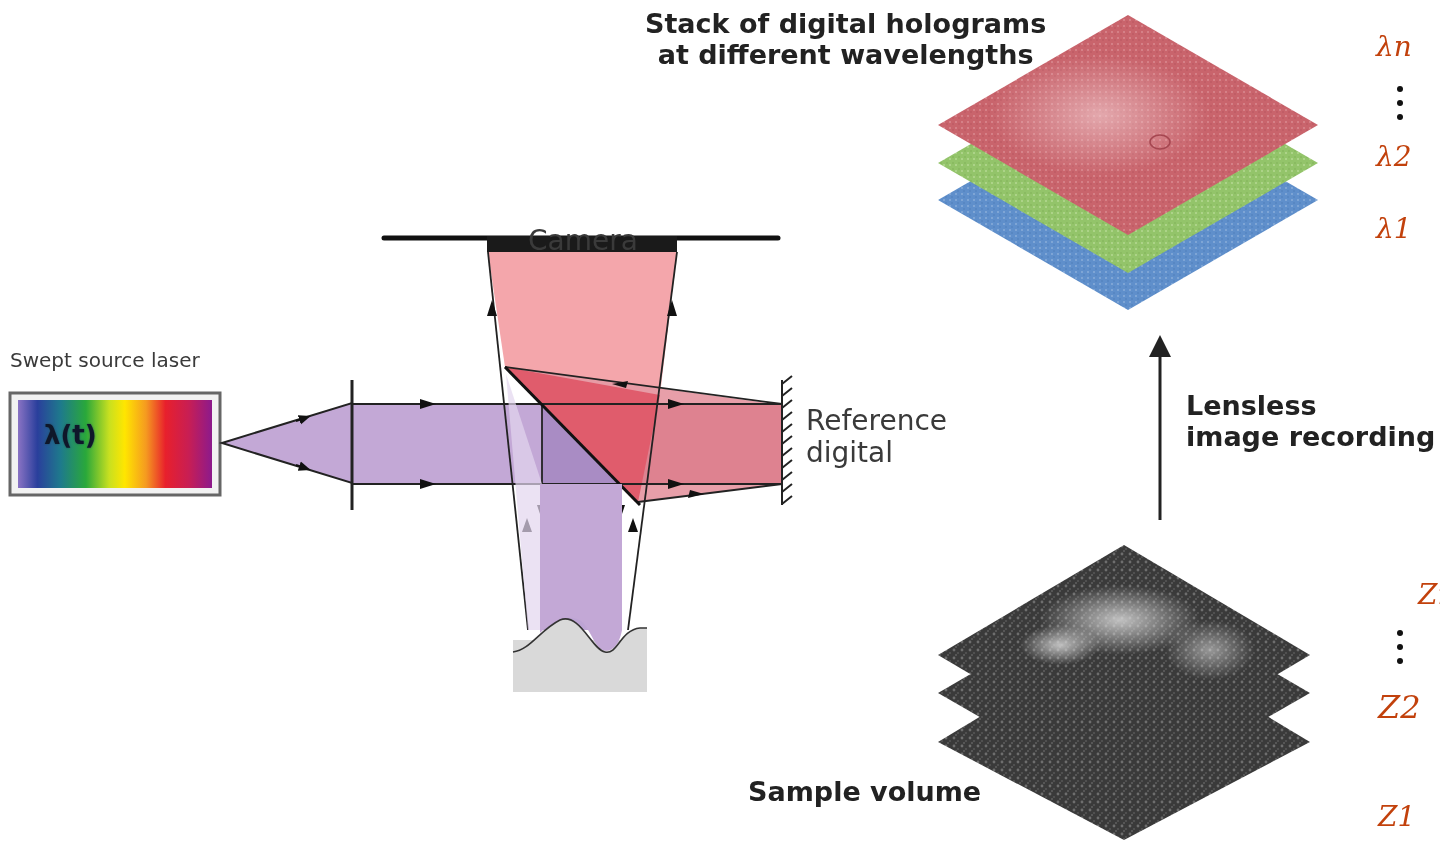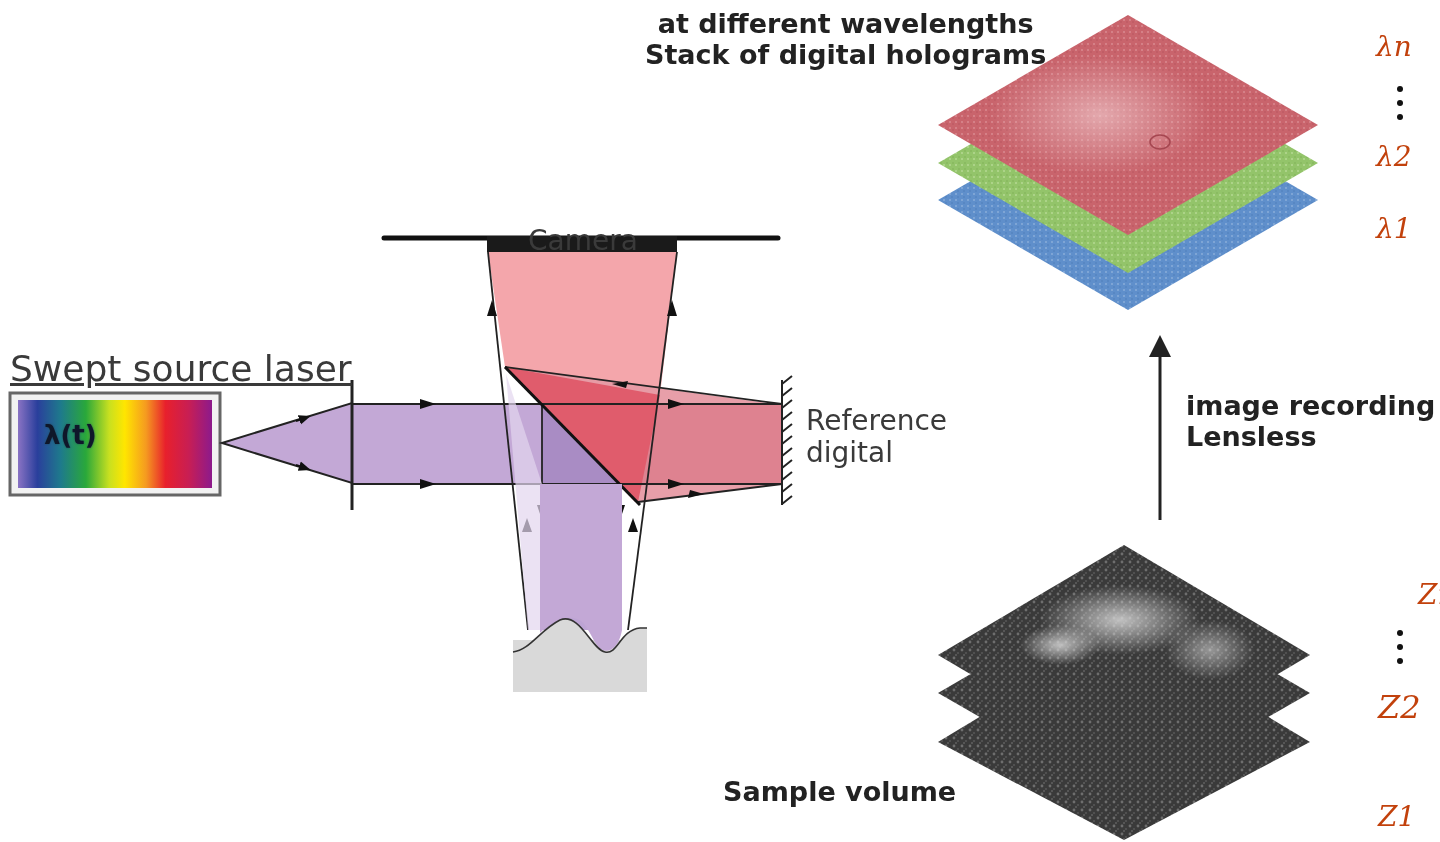--- a/index.html
+++ b/index.html
@@ -155,41 +155,41 @@
   <g>
     <polygon points="938,742 1124,630 1310,742 1124,840" fill="url(#noiseGray)"></polygon>
     <polygon points="938,693 1124,585 1310,693 1124,800" fill="url(#noiseGray)"></polygon>
     <polygon points="938,655 1124,545 1310,655 1124,765" fill="url(#noiseGray)"></polygon>
     <ellipse cx="1120" cy="620" rx="80" ry="35" fill="url(#brightPatch)"></ellipse>
     <ellipse cx="1060" cy="645" rx="40" ry="20" fill="url(#brightPatch)"></ellipse>
     <ellipse cx="1210" cy="650" rx="45" ry="30" fill="url(#brightPatch)" opacity="0.7"></ellipse>
   </g>
 </svg>
 
-<div class="lbl" style="left:10px; top:348px; font-size:36px;text-decoration:underline;">Swept source laser</div>
+<div class="lbl" style="left:10px; top:348px; font-size:20px;">Swept source laser</div>
 <div class="laser-text">λ(t)</div>
 
 <div class="lbl" style="left:528px; top:180px; font-size:28px;margin-top:44px;">Camera</div>
 
 <div class="lbl" style="left:806px; top:405px; font-size:28px; line-height:34px;">
   <span class="stack-line">Reference</span>
   <span class="stack-line">digital</span>
 </div>
 
 <div class="lbl lbl-bold" style="left:645px; top:8px; font-size:27px; text-align:center; line-height:34px;">
+  <span class="stack-line">Stack of digital holograms</span>
   <span class="stack-line">at different wavelengths</span>
-  <span class="stack-line">Stack of digital holograms</span>
 </div>
 
 <div class="lbl lbl-bold" style="left:1186px; top:390px; font-size:27px; line-height:34px;">
+  <span class="stack-line">Lensless</span>
   <span class="stack-line">image recording</span>
-  <span class="stack-line">Lensless</span>
 </div>
 
-<div class="lbl lbl-bold" style="left:723px; top:776px; font-size:27px;">Sample volume</div>
+<div class="lbl lbl-bold" style="left:748px; top:776px; font-size:27px;">Sample volume</div>
 
 <div class="lbl lbl-math" style="left:1376px; top:30px; font-size:28px;">λn</div>
 <div class="dots" style="left:1396px; top:86px;">
     <span></span>
     <span></span>
     <span></span>
   </div>
 <div class="lbl lbl-math" style="left:1376px; top:140px; font-size:28px;">λ2</div>
 <div class="lbl lbl-math" style="left:1376px; top:212px; font-size:28px;">λ1</div>
 

